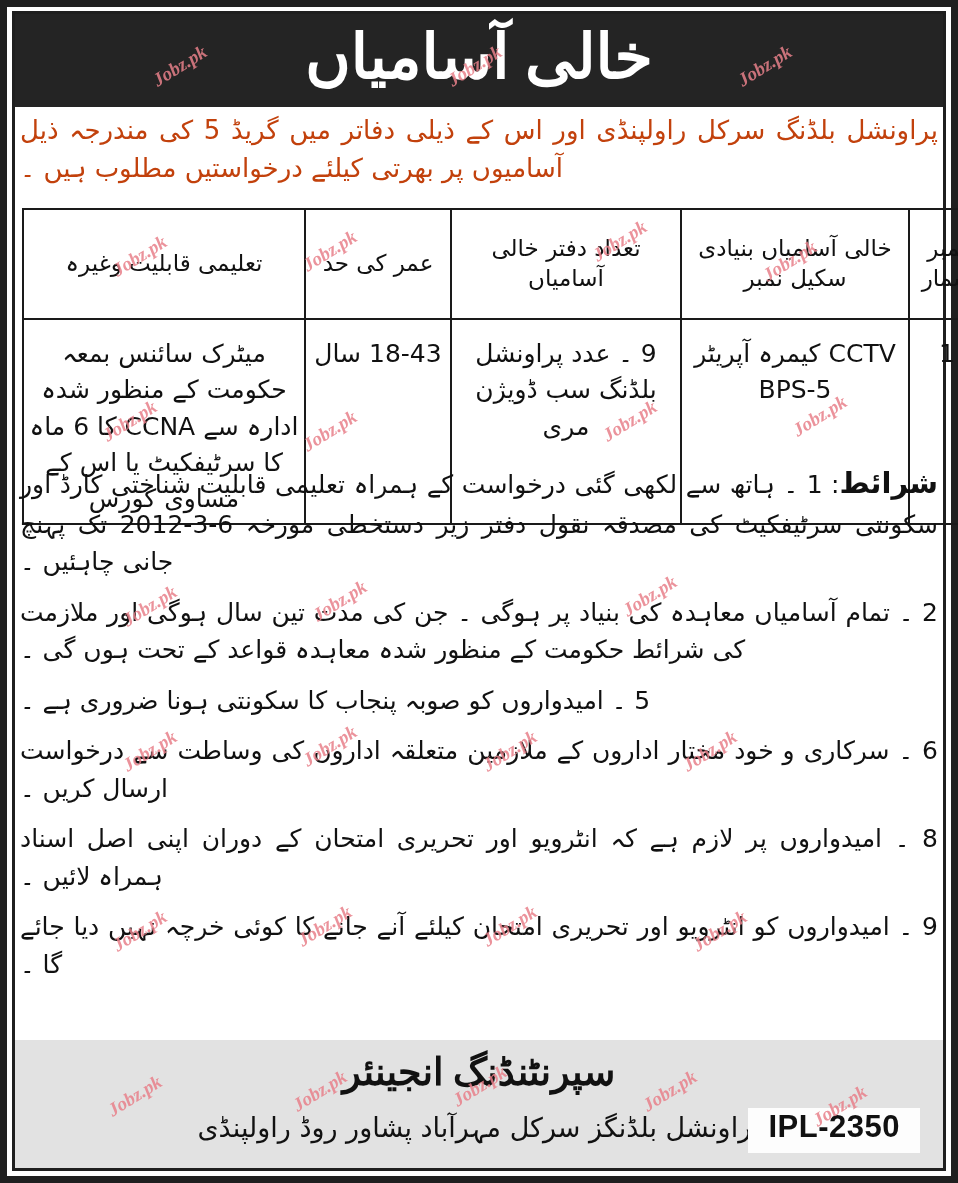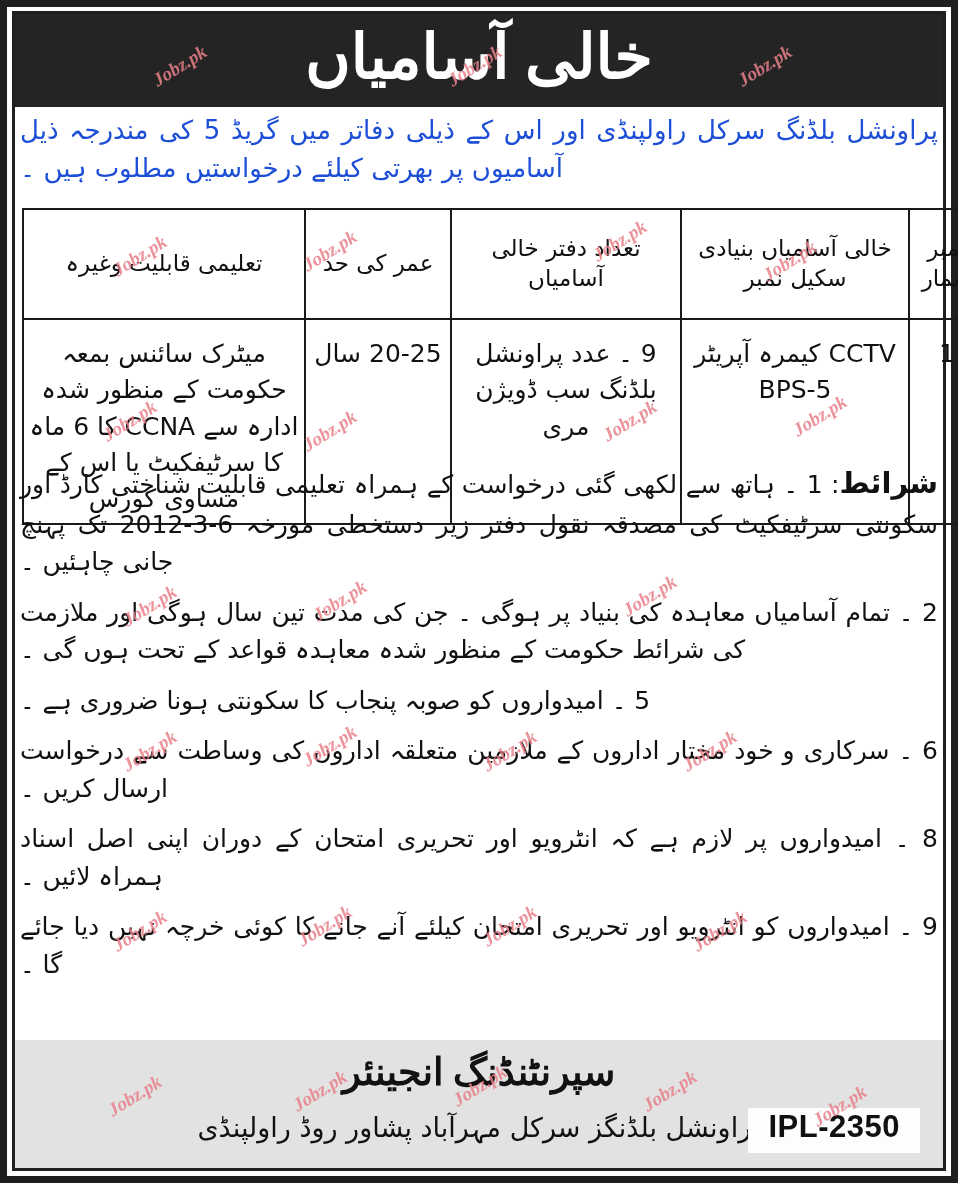--- a/index.html
+++ b/index.html
@@ -66,21 +66,21 @@
   .intro {
     position: absolute;
     left: 20px;
     top: 112px;
     width: 918px;
     direction: rtl;
     text-align: justify;
     text-align-last: left;
     font-size: 26px;
     line-height: 1.45;
-    color: #1d4ed8;
+    color: #c2410c;
   }
 
   
   .jobs-table {
     position: absolute;
     left: 22px;
     top: 208px;
     width: 912px;
     border-collapse: collapse;
     direction: rtl;
@@ -230,21 +230,21 @@
         <td class="col-count">تعداد دفتر خالی آسامیاں</td>
         <td class="col-age">عمر کی حد</td>
         <td class="col-qual">تعلیمی قابلیت وغیرہ</td>
       </tr>
     </thead>
     <tbody>
       <tr>
         <td class="cell-sr">1</td>
         <td class="cell-post">CCTV کیمرہ آپریٹر BPS-5</td>
         <td class="cell-count">9 ۔ عدد پراونشل بلڈنگ سب ڈویژن مری</td>
-        <td class="cell-age">20-25 سال</td>
+        <td class="cell-age">18-43 سال</td>
         <td class="cell-qual">میٹرک سائنس بمعہ حکومت کے منظور شدہ ادارہ سے CCNA کا 6 ماہ کا سرٹیفکیٹ یا اس کے مساوی کورس</td>
       </tr>
     </tbody>
   </table>
 
   <div class="conditions">
     <div class="cond-row">
       <span class="cond-title">شرائط</span><span>:</span>
       <span>1 ۔ ہاتھ سے لکھی گئی درخواست کے ہمراہ تعلیمی قابلیت شناختی کارڈ اور سکونتی سرٹیفکیٹ کی مصدقہ نقول دفتر زیر دستخطی مورخہ 6-3-2012 تک پہنچ جانی چاہئیں ۔</span>
     </div>

